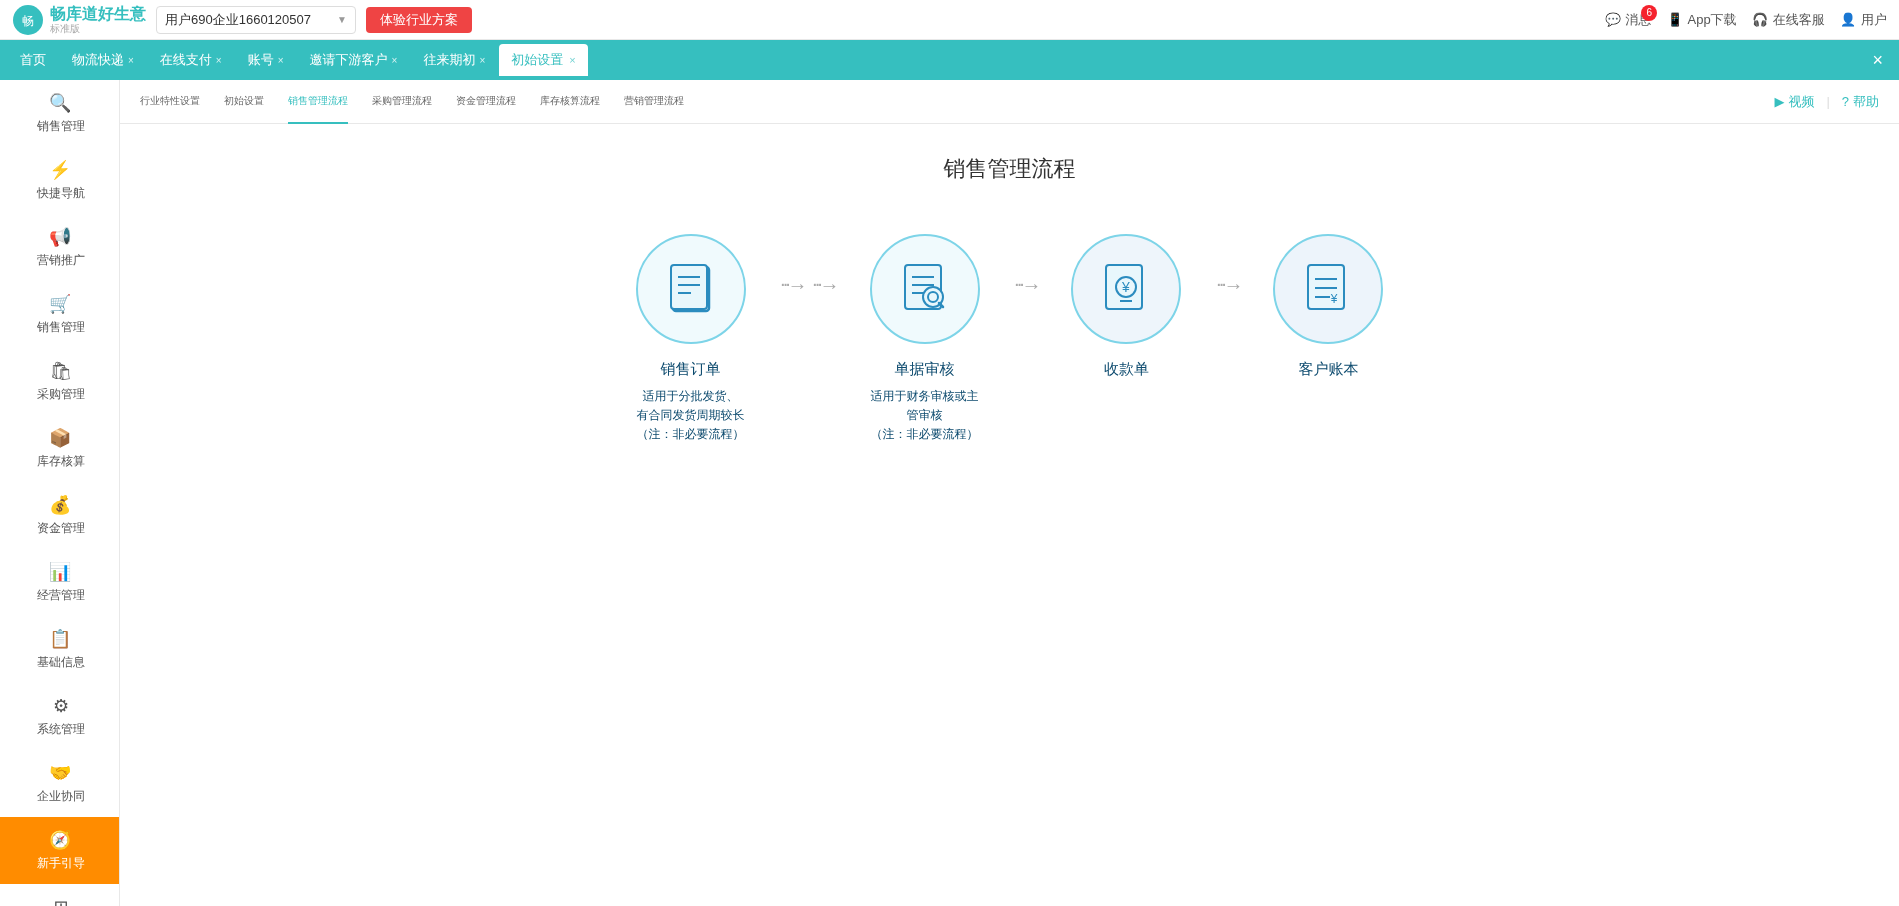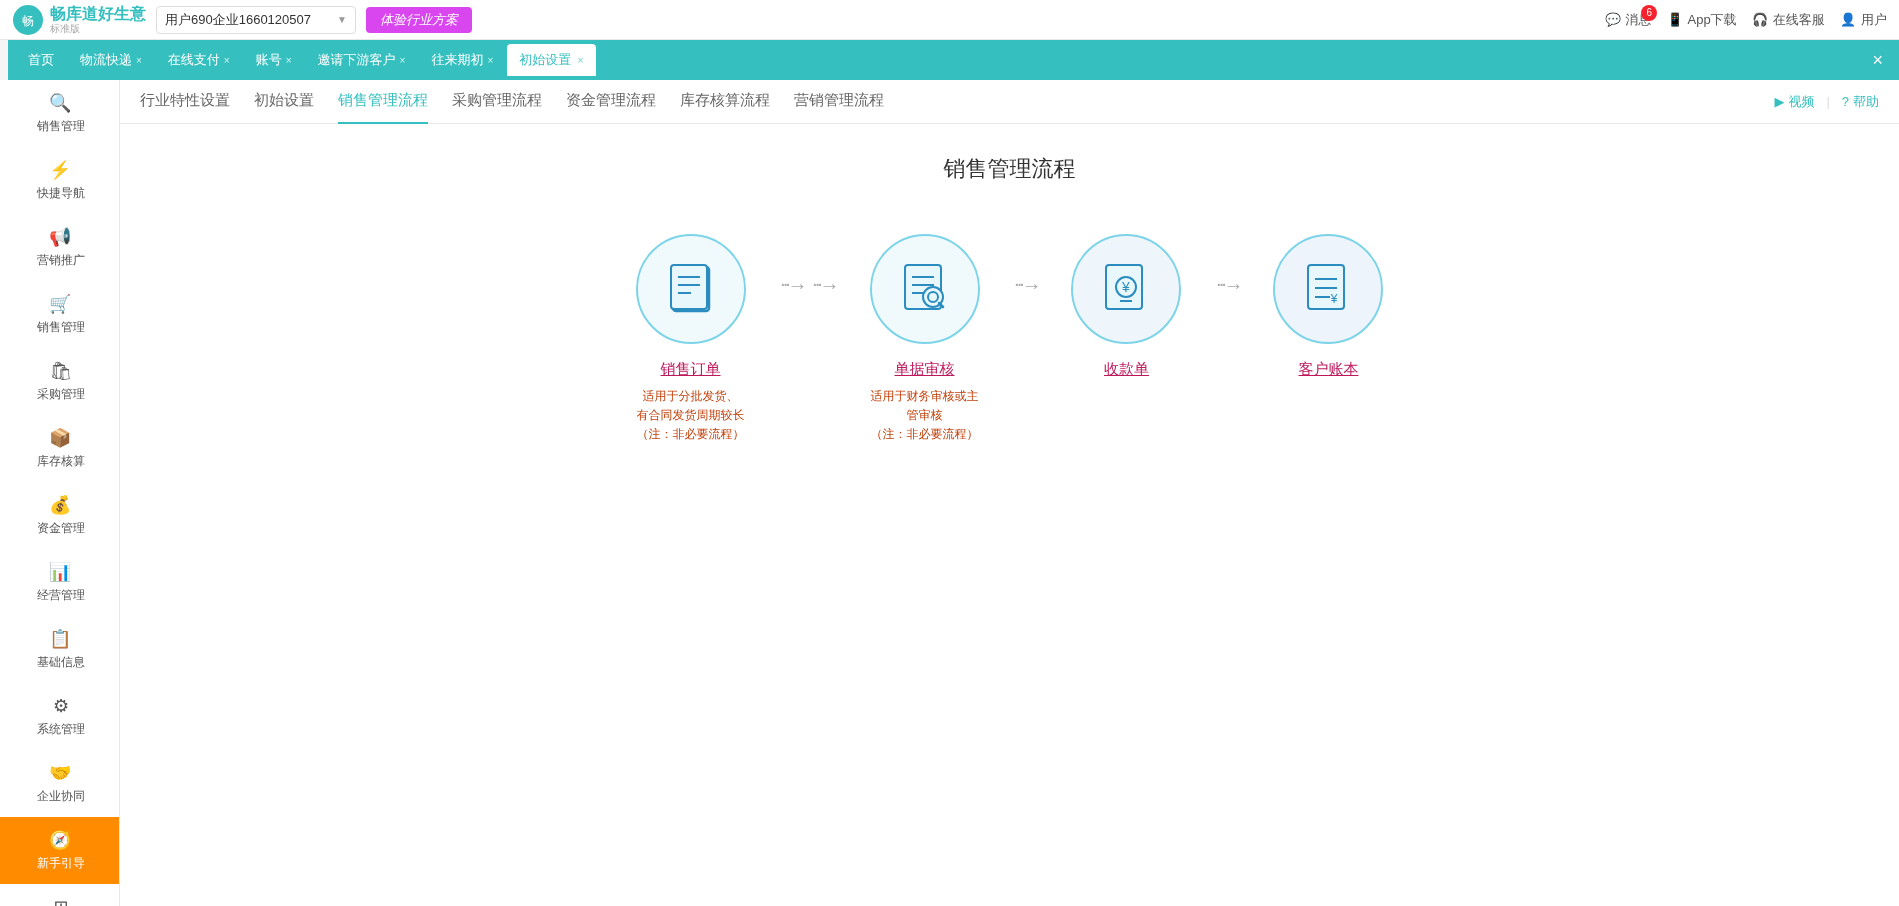--- a/index.html
+++ b/index.html
@@ -2,27 +2,27 @@
 <html><head>
   <meta charset="utf-8">
   <style>
     * { box-sizing: border-box; margin: 0; padding: 0; }
     body { font-family: 'Microsoft YaHei', Arial, sans-serif; font-size: 14px; background: #f5f5f5; display: flex; flex-direction: column; height: 100vh; overflow: hidden; }
 
     
     .top-bar { display: flex; align-items: center; background: #fff; height: 40px; border-bottom: 1px solid #e8e8e8; padding: 0 12px; gap: 10px; z-index: 100; }
     .user-select { display: flex; align-items: center; gap: 12px; border: 1px solid #ddd; border-radius: 4px; padding: 2px 8px; height: 28px; min-width: 200px; cursor: pointer; font-size: 13px; color: #333; }
     .user-select-arrow { color: #999; font-size: 10px; margin-left: auto; }
-    .trial-btn { background: #d946ef; color: #fff; border: none; border-radius: 4px; padding: 4px 14px; cursor: pointer; font-size: 13px; white-space: nowrap; font-style: italic; }
+    .trial-btn { background: #ef4444; color: #fff; border: none; border-radius: 4px; padding: 4px 14px; cursor: pointer; font-size: 13px; white-space: nowrap; }
     .top-right { margin-left: auto; display: flex; align-items: center; gap: 16px; color: #555; font-size: 13px; }
     .top-right-item { display: flex; align-items: center; gap: 4px; cursor: pointer; position: relative; }
     .badge { background: #f5222d; color: #fff; border-radius: 50%; font-size: 10px; width: 16px; height: 16px; display: flex; align-items: center; justify-content: center; position: absolute; top: -6px; right: -6px; }
 
     
-    .nav-tabs { display: flex; align-items: center; background: #36bfbf; height: 40px; padding: 16px 8px; gap: 2px; margin-left: 8px; }
+    .nav-tabs { display: flex; align-items: center; background: #36bfbf; height: 40px; padding: 16px 8px; gap: 2px; }
     .nav-tab { display: flex; align-items: center; gap: 4px; padding: 0 12px; height: 32px; color: #fff; cursor: pointer; font-size: 13px; border-radius: 4px 4px 0 0; white-space: nowrap; }
     .nav-tab.active { background: #fff; color: #36bfbf; border-radius: 4px 4px 0 0; }
     .nav-tab .close-x { font-size: 11px; opacity: 0.7; margin-left: 2px; }
     .nav-tab .arrow { font-size: 10px; opacity: 0.8; }
     .nav-close-all { margin-left: auto; color: #fff; font-size: 18px; cursor: pointer; padding: 0 8px; }
 
     
     .main-layout { display: flex; flex: 1; overflow: hidden; }
 
     
@@ -30,33 +30,33 @@
     .sidebar-item { display: flex; flex-direction: column; align-items: center; padding: 12px 0; cursor: pointer; color: #555; font-size: 12px; gap: 4px; border-left: 3px solid transparent; }
     .sidebar-item.active { color: #fff; background: #ff8c00; border-left: 3px solid #ff8c00; }
     .sidebar-item.active .sidebar-icon { color: #fff; }
     .sidebar-icon { font-size: 18px; }
 
     
     .content { flex: 1; background: #fff; display: flex; flex-direction: column; overflow: hidden; }
 
     
     .sub-tabs { display: flex; align-items: center; border-bottom: 1px solid #e8e8e8; padding: 0 20px; background: #fff; height: 44px; gap: 24px; }
-    .sub-tab { color: #666; font-size: 15px; cursor: pointer; height: 44px; display: flex; align-items: center; border-bottom: 2px solid transparent; white-space: nowrap; }
+    .sub-tab { color: #666; font-size: 10px; cursor: pointer; height: 44px; display: flex; align-items: center; border-bottom: 2px solid transparent; white-space: nowrap; }
     .sub-tab.active { color: #36bfbf; border-bottom: 2px solid #36bfbf; font-weight: 500; }
     .sub-tab-right { margin-left: auto; display: flex; align-items: center; gap: 12px; color: #36bfbf; font-size: 13px; }
     .sub-tab-right-item { display: flex; align-items: center; gap: 4px; cursor: pointer; }
 
     
     .flow-area { flex: 1; display: flex; flex-direction: column; align-items: center; overflow-y: auto; padding: 30px 20px; }
     .flow-title { font-size: 22px; color: #333; margin-bottom: 50px; font-weight: normal; }
     .flow-steps { display: flex; align-items: flex-start; gap: 0; }
     .flow-step { display: flex; flex-direction: column; align-items: center; width: 170px; }
     .flow-circle { width: 110px; height: 110px; border-radius: 50%; border: 2px solid #7dd4e8; background: #f0fafd; display: flex; align-items: center; justify-content: center; margin-bottom: 16px; position: relative; }
-    .flow-step-name { font-size: 15px; color: #be185d; margin-bottom: 8px; font-weight: 500; text-decoration: underline; }
-    .flow-step-desc { font-size: 12px; color: #c2410c; text-align: center; line-height: 1.6; }
+    .flow-step-name { font-size: 15px; color: #0c4a6e; margin-bottom: 8px; font-weight: 500; }
+    .flow-step-desc { font-size: 12px; color: #0c4a6e; text-align: center; line-height: 1.6; }
     .flow-arrow { display: flex; align-items: center; margin-top: 38px; color: #aaa; font-size: 20px; padding: 0 4px; letter-spacing: -4px; }
   </style>
 </head>
 <body>
 
 <div class="top-bar">
   <div style="display:flex;align-items:center;gap:6px;min-width:110px;">
     <svg width="32" height="32" viewBox="0 0 32 32">
       <circle cx="16" cy="16" r="15" fill="#36bfbf"></circle>
       <text x="16" y="21" text-anchor="middle" fill="#fff" font-size="12" font-family="Arial">畅</text>

